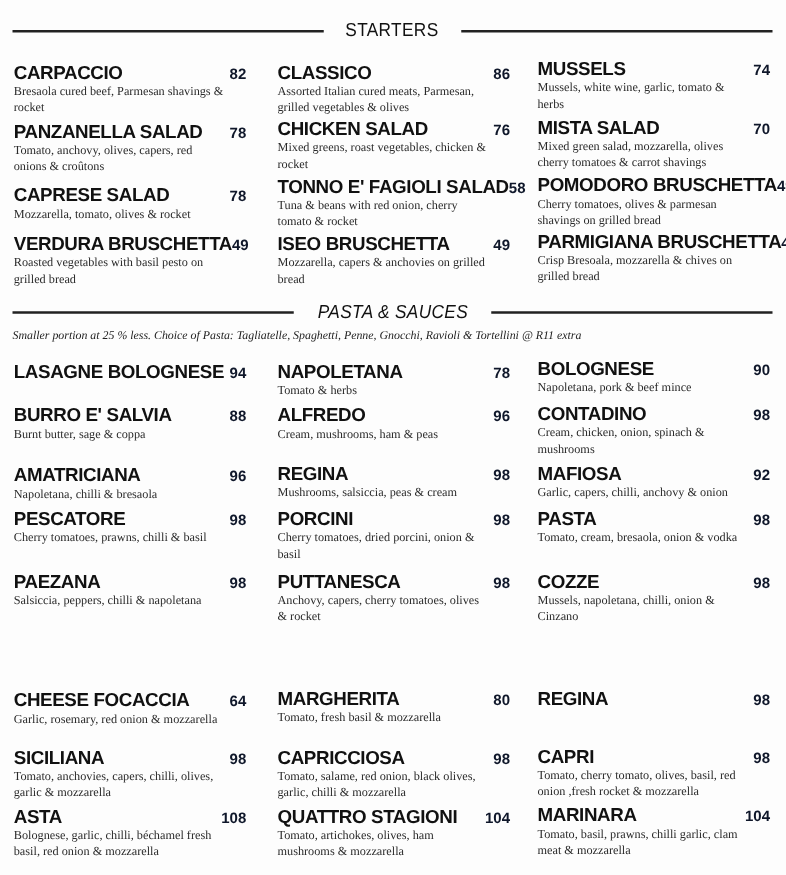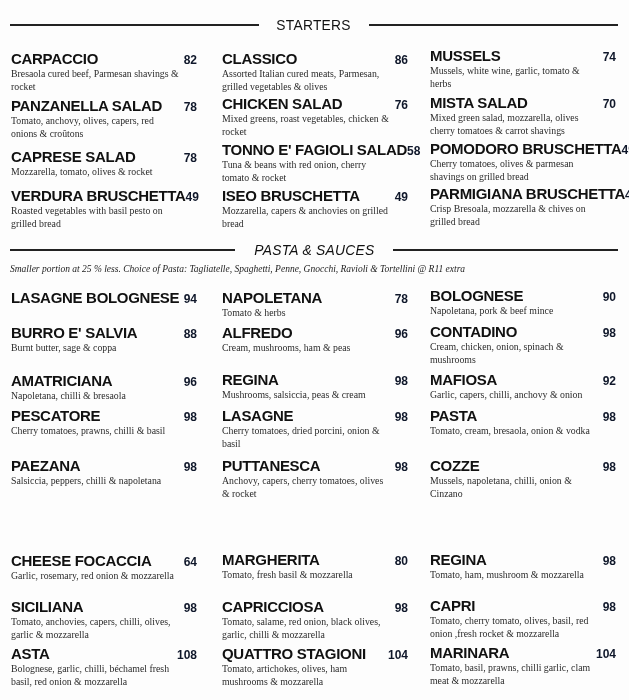--- a/index.html
+++ b/index.html
@@ -218,21 +218,21 @@
 
 <div class="item col1" style="top:407px">
   <div class="row">
       <span class="name">PESCATORE</span>
       <span class="price">98</span>
     </div>
   <div class="desc">Cherry tomatoes, prawns, chilli &amp; basil</div>
 </div>
 <div class="item col2" style="top:407px">
   <div class="row">
-      <span class="name">LASAGNE</span>
+      <span class="name">PORCINI</span>
       <span class="price">98</span>
     </div>
   <div class="desc">Cherry tomatoes, dried porcini, onion &amp; basil</div>
 </div>
 <div class="item col3" style="top:407px">
   <div class="row">
       <span class="name">PASTA</span>
       <span class="price">98</span>
     </div>
   <div class="desc">Tomato, cream, bresaola, onion &amp; vodka</div>
@@ -278,21 +278,20 @@
       <span class="name">MARGHERITA</span>
       <span class="price">80</span>
     </div>
   <div class="desc">Tomato, fresh basil &amp; mozzarella</div>
 </div>
 <div class="item col3" style="top:551px">
   <div class="row">
       <span class="name">REGINA</span>
       <span class="price">98</span>
     </div>
-  <div class="desc">Tomato, ham, mushroom &amp; mozzarella</div>
 </div>
 
 <div class="item col1" style="top:598px">
   <div class="row">
       <span class="name">SICILIANA</span>
       <span class="price">98</span>
     </div>
   <div class="desc">Tomato, anchovies, capers, chilli, olives, garlic &amp; mozzarella</div>
 </div>
 <div class="item col2" style="top:598px">

